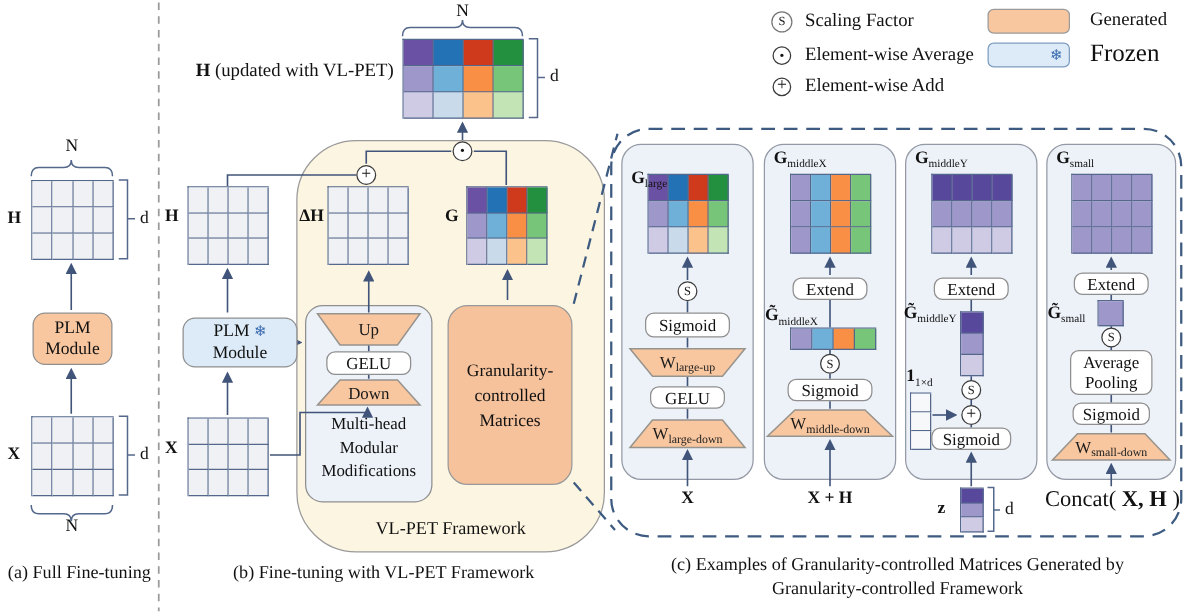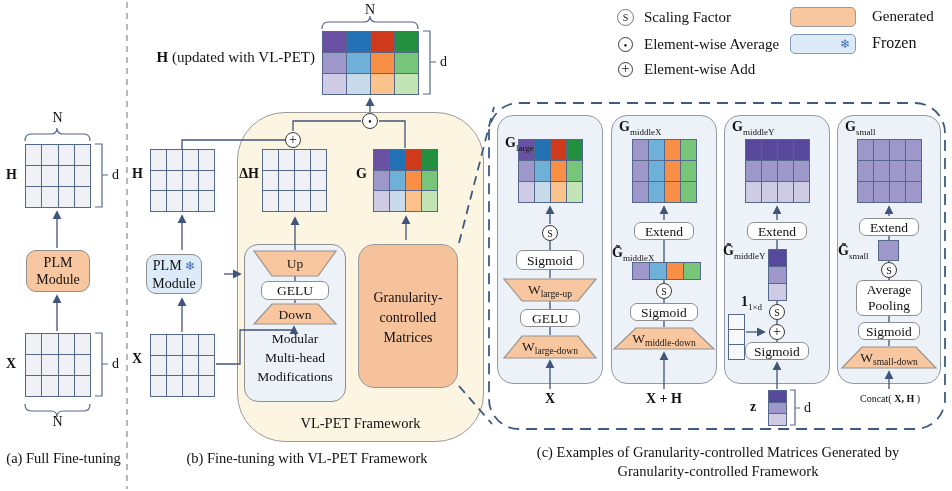--- a/index.html
+++ b/index.html
@@ -133,21 +133,21 @@
   <div class="lbl" style="left:644px;top:36px;font-size:15px;">Element-wise Average</div>
   <div class="circ" style="left:618px;top:62px;width:15px;height:15px;">
     <span class="g-plus">+</span>
     </div>
   <div class="lbl" style="left:644px;top:61px;font-size:15px;">Element-wise Add</div>
   <div class="swatch" style="left:790px;top:7px;width:66px;height:20px;background:#f8c7a0;border:1.2px solid #9a9a9a;"></div>
   <div class="lbl" style="left:872px;top:8px;font-size:15px;">Generated</div>
   <div class="swatch" style="left:790px;top:34px;width:66px;height:20px;background:#dcebf7;border:1.2px solid #7d9cc0;">
     <span style="color:#3a6bb0;font-size:12px;">❄</span>
     </div>
-  <div class="lbl" style="left:872px;top:35px;font-size:16px;">Frozen</div>
+  <div class="lbl" style="left:872px;top:35px;font-size:20px;">Frozen</div>
 
   <div class="lbl ctr" style="left:25px;top:110px;width:65px;">N</div>
   <div class="mgrid" style="left: 25px; top: 144px; width: 65px; height: 63px; grid-template-columns: repeat(4, 1fr);">
       <div style="background: rgb(240, 241, 244);"></div>
       <div style="background: rgb(240, 241, 244);"></div>
       <div style="background: rgb(240, 241, 244);"></div>
       <div style="background: rgb(240, 241, 244);"></div>
       <div style="background: rgb(240, 241, 244);"></div>
       <div style="background: rgb(240, 241, 244);"></div>
       <div style="background: rgb(240, 241, 244);"></div>
@@ -248,21 +248,21 @@
       <div style="background: rgb(111, 176, 217);"></div>
       <div style="background: rgb(249, 142, 69);"></div>
       <div style="background: rgb(119, 197, 120);"></div>
       <div style="background: rgb(207, 203, 229);"></div>
       <div style="background: rgb(201, 218, 234);"></div>
       <div style="background: rgb(251, 194, 140);"></div>
       <div style="background: rgb(195, 229, 182);"></div>
     </div>
   <div class="lbl b" style="left:356px;top:166px;">G</div>
 
-  <div class="plmbox plm-frozen" style="left:146px;top:254px;width:56px;height:40px;">
+  <div class="plmbox plm-frozen" style="left:146px;top:254px;width:92px;height:40px;">
     <span><span>PLM</span> <span style="color:#3a6bb0;font-size:12px;">❄</span></span>
     <span>Module</span>
   </div>
 
   <div class="mgrid" style="left: 150px; top: 334px; width: 64px; height: 62px; grid-template-columns: repeat(4, 1fr);">
       <div style="background: rgb(240, 241, 244);"></div>
       <div style="background: rgb(240, 241, 244);"></div>
       <div style="background: rgb(240, 241, 244);"></div>
       <div style="background: rgb(240, 241, 244);"></div>
       <div style="background: rgb(240, 241, 244);"></div>
@@ -281,22 +281,22 @@
     <text x="45" y="18" text-anchor="middle">Up</text>
   </svg>
   <div class="opbox" style="left:261px;top:281px;width:68px;height:19px;">
     <span>GELU</span>
     </div>
   <svg class="trap" style="left:250px;top:303px;" width="90" height="22">
     <polygon points="22,1 68,1 86,21 4,21"></polygon>
     <text x="45" y="16" text-anchor="middle">Down</text>
   </svg>
   <div class="lbl ctr" style="left:244px;top:329px;width:102px;line-height:19px;font-size:13.5px;">
+    <div>Multi-head</div>
     <div>Modular</div>
-    <div>Multi-head</div>
     <div>Modifications</div>
   </div>
 
   <div class="lbl ctr" style="left:358px;top:288px;width:100px;line-height:20px;">
     <div>Granularity-</div>
     <div>controlled</div>
     <div>Matrices</div>
   </div>
 
   <div class="lbl ctr" style="left:280px;top:415px;width:161px;font-size:14.5px;">VL-PET Framework</div>
@@ -401,21 +401,21 @@
       <div style="background: rgb(87, 72, 156);"></div>
       <div style="background: rgb(158, 151, 201);"></div>
       <div style="background: rgb(207, 203, 229);"></div>
     </div>
   <div class="circ" style="left:769px;top:304px;width:16px;height:16px;">
     <span class="g-s">S</span>
     </div>
   <div class="circ" style="left:769px;top:324px;width:16px;height:16px;">
     <span class="g-plus">+</span>
     </div>
-  <div class="lbl" style="left:725px;top:294px;padding-left:16px;">
+  <div class="lbl" style="left:725px;top:294px;">
     <span class="b">1</span><sub>1×d</sub></div>
   <div class="mgrid" style="left: 728px; top: 314px; width: 16px; height: 45px; grid-template-columns: repeat(1, 1fr);">
       <div style="background: rgb(247, 248, 250);"></div>
       <div style="background: rgb(247, 248, 250);"></div>
       <div style="background: rgb(247, 248, 250);"></div>
     </div>
   <div class="opbox" style="left:745px;top:342px;width:64px;height:18px;">
     <span>Sigmoid</span>
     </div>
   <div class="lbl b" style="left:750px;top:399px;">z</div>
@@ -457,20 +457,20 @@
     <span>Average</span>
     <span>Pooling</span>
     </div>
   <div class="opbox" style="left:858px;top:322px;width:62px;height:18px;">
     <span>Sigmoid</span>
     </div>
   <svg class="trap" style="left:840px;top:346px;" width="98" height="23">
     <polygon points="22,1 76,1 96,22 2,22"></polygon>
     <text x="49" y="16" text-anchor="middle"><tspan>W</tspan><tspan class="svgsub" dy="3">small-down</tspan></text>
   </svg>
-  <div class="lbl ctr" style="left:834px;top:391px;width:112px;font-size:10px;">
+  <div class="lbl ctr" style="left:834px;top:391px;width:112px;font-size:18px;">
     <span>Concat(</span><span class="b"> X, H </span><span>)</span>
   </div>
 
   <div class="lbl ctr cap" style="left:489px;top:444px;width:458px;">(c) Examples of Granularity-controlled Matrices Generated by</div>
   <div class="lbl ctr cap" style="left:489px;top:463px;width:458px;">Granularity-controlled Framework</div>
 
 </div>
 
 </body></html>

